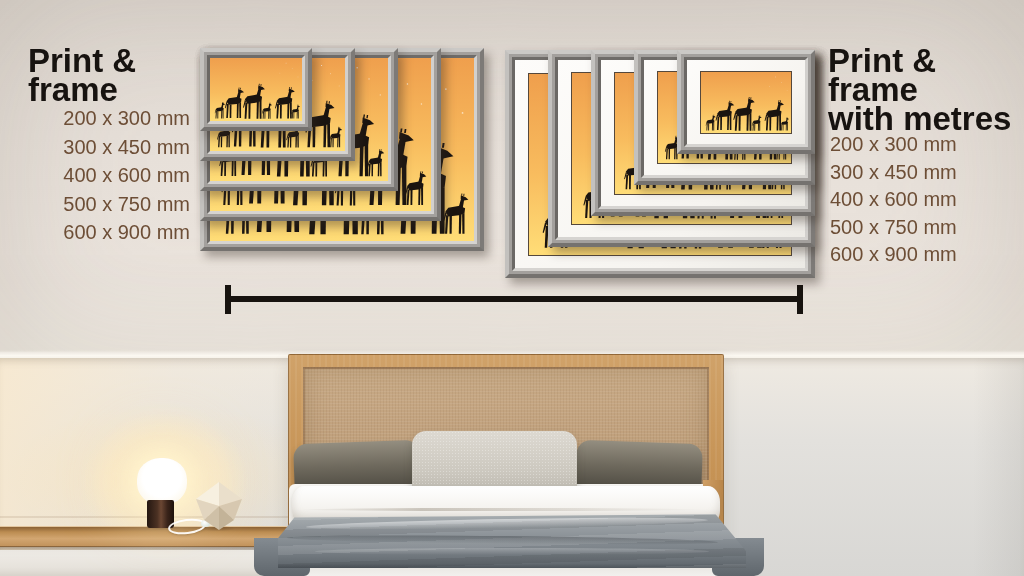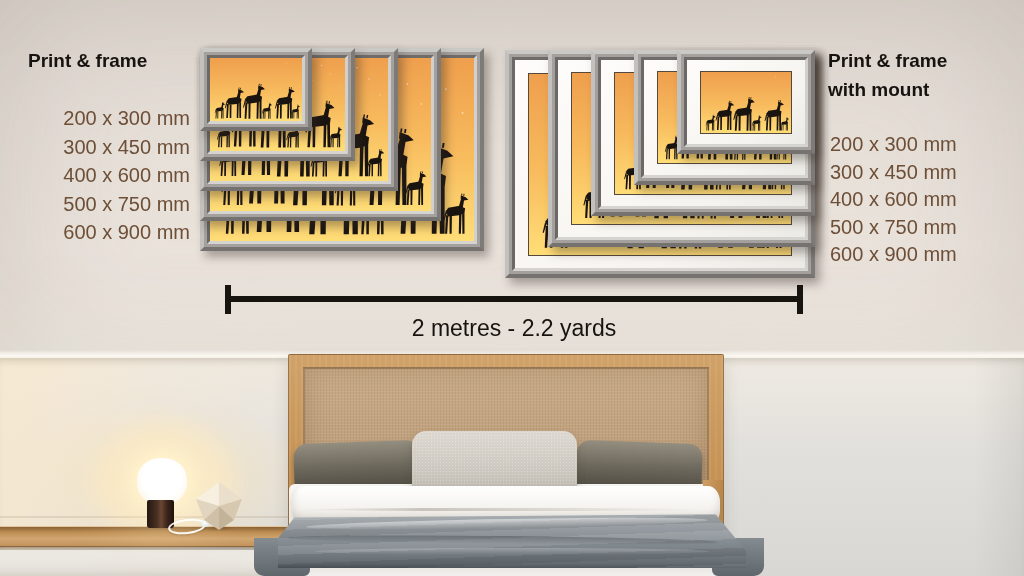--- a/index.html
+++ b/index.html
@@ -20,21 +20,21 @@
       linear-gradient(90deg,rgba(248,233,207,.85) 0%,rgba(242,232,216,.45) 17%,rgba(231,228,222,0) 36%),
       linear-gradient(180deg,#efeae2 0%,#e3e1dd 38%,#d8d7d4 100%);
     box-shadow:inset 0 7px 9px -5px rgba(120,105,88,.30);}
   .lamp-glow-wide{position:absolute;left:-50px;top:358px;width:480px;height:215px;z-index:4;
     background:radial-gradient(closest-side at 45% 55%,rgba(252,230,186,.55),rgba(252,230,186,0) 75%);}
   .lamp-glow{position:absolute;left:58px;top:392px;width:215px;height:180px;z-index:4;
     background:radial-gradient(closest-side,rgba(255,240,205,.9),rgba(255,236,196,.45) 52%,rgba(255,236,196,0) 78%);}
   .wall-seam{position:absolute;left:0;top:516px;width:290px;height:2px;z-index:4;background:rgba(140,115,90,.16);}
 
   
-  .heading{position:absolute;z-index:6;color:#171310;font-weight:bold;font-size:19px;line-height:29px;letter-spacing:0;}
+  .heading{position:absolute;z-index:6;color:#171310;font-weight:bold;font-size:33px;line-height:29px;letter-spacing:0;}
   #left-title{left:28px;top:46px;width:170px;}
   #right-title{left:828px;top:46px;width:190px;}
   .sizes{position:absolute;z-index:6;color:#6d4e36;font-size:20px;font-weight:400;}
   #left-sizes{left:20px;top:104px;width:170px;text-align:right;}
   #left-sizes div{height:28.6px;line-height:28.6px;}
   #right-sizes{left:830px;top:131px;width:180px;text-align:left;}
   #right-sizes div{height:27.5px;line-height:27.5px;}
 
   
   .scale-line{position:absolute;left:228px;top:296px;width:572px;height:6px;background:#17130f;z-index:6;}
@@ -177,21 +177,21 @@
   <div class="wall-upper"></div>
   <div class="cove-band"></div>
   <div class="wall-lower"></div>
   <div class="lamp-glow-wide"></div>
   <div class="lamp-glow"></div>
   <div class="wall-seam"></div>
 
   <div id="left-title" class="heading" style="color: rgb(23, 19, 16);">Print &amp; frame</div>
   <div id="right-title" class="heading" style="color: rgb(23, 19, 16);">
     <div>Print &amp; frame</div>
-    <div>with mount</div>
+    <div>with metres</div>
   </div>
 
   <div id="left-sizes" class="sizes" style="color: rgb(109, 78, 54);">
       <div>200 x 300 mm</div>
       <div>300 x 450 mm</div>
       <div>400 x 600 mm</div>
       <div>500 x 750 mm</div>
       <div>600 x 900 mm</div>
     </div>
   <div id="right-sizes" class="sizes" style="color: rgb(109, 78, 54);">
@@ -294,21 +294,20 @@
               </svg>
             </div>
       </div>
         </div>
     </div>
   </div>
 
   <div class="scale-line"></div>
   <div class="scale-tick" id="tick-left"></div>
   <div class="scale-tick" id="tick-right"></div>
-  <div class="scale-label" style="color: rgb(23, 19, 15);">2 metres - 2.2 yards</div>
 
   <div class="headboard">
     <div class="hb-panel"></div>
   </div>
   <div class="pillow pillow-dark" id="pillow-left"></div>
   <div class="pillow pillow-dark" id="pillow-right"></div>
   <div class="mattress"></div>
   <div class="bedpost-right"></div>
   <div class="pillow pillow-center"></div>
   <div class="sheet"></div>

